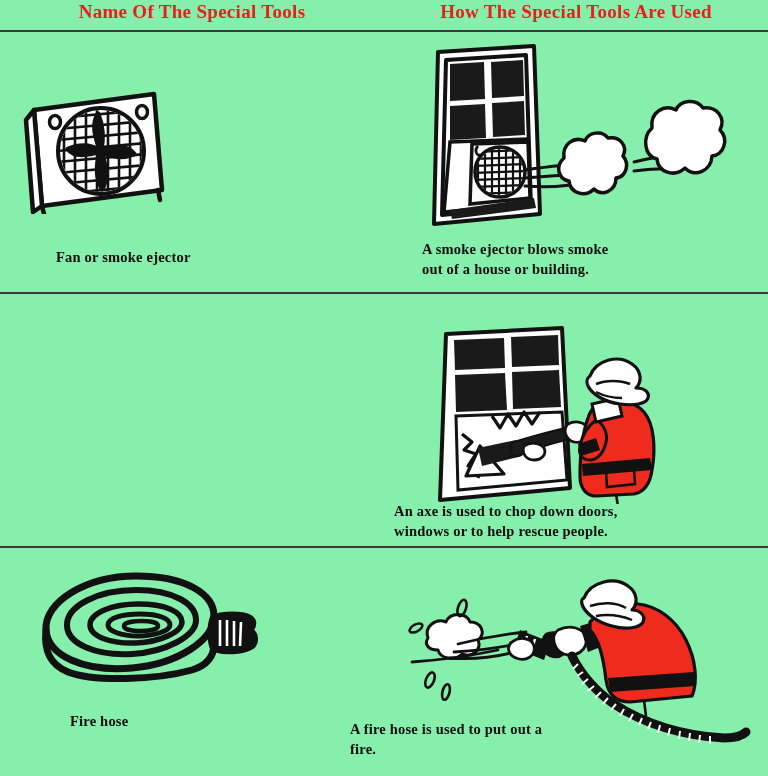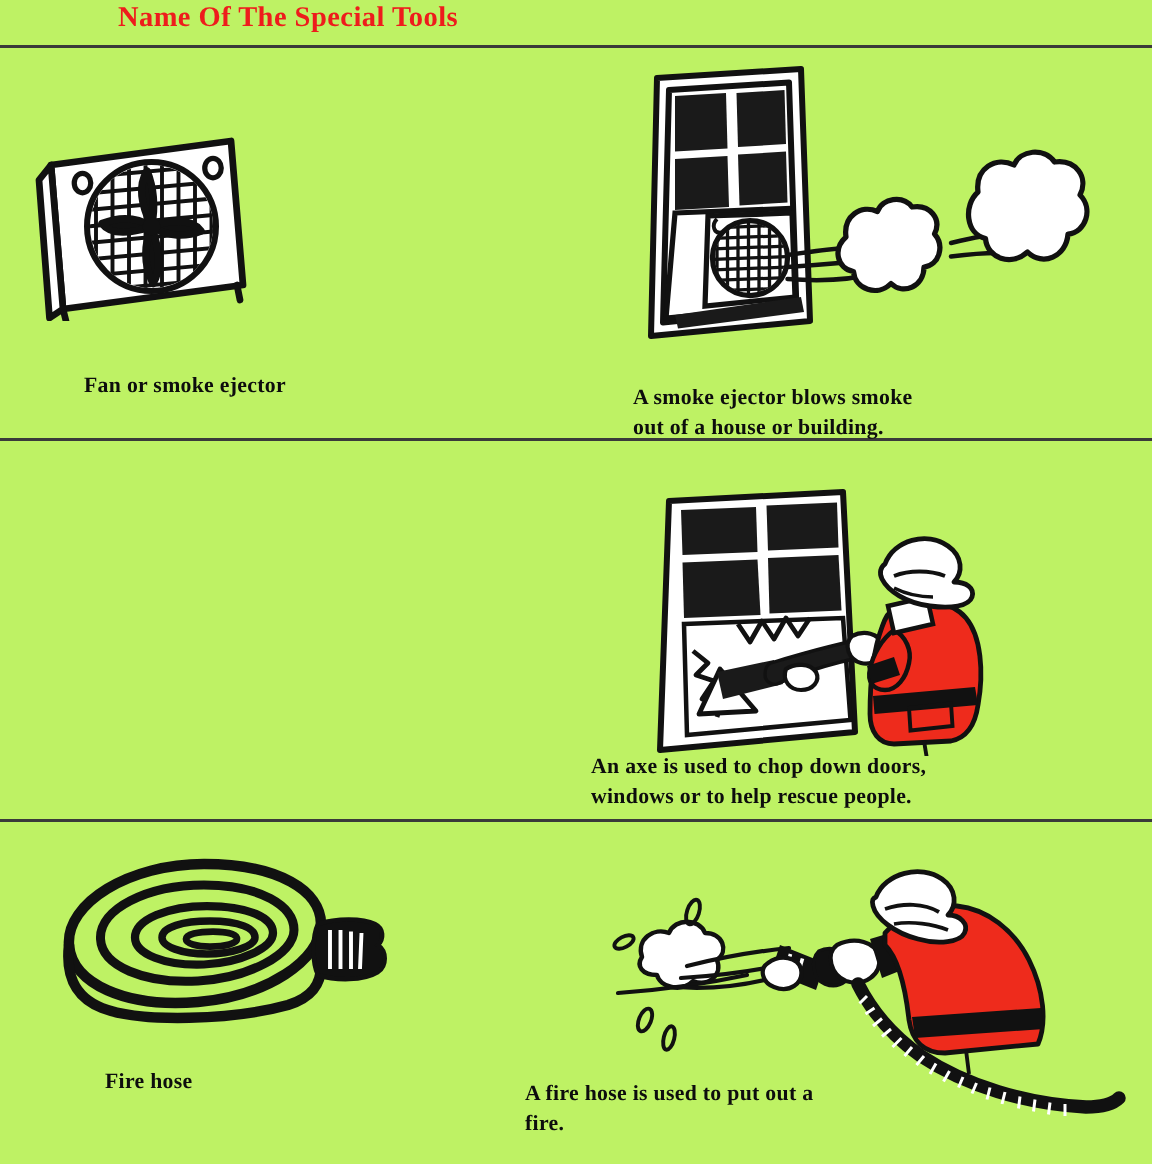--- a/index.html
+++ b/index.html
@@ -13,21 +13,21 @@
     font-family: "Liberation Serif", "DejaVu Serif", serif;
     color: #111111;
     overflow: hidden;
     position: relative;
   }
 
   .sheet {
     position: relative;
     width: 768px;
     height: 776px;
-    background: #bef264;
+    background: #86efac;
   }
 
   
   .header-row {
     position: absolute;
     top: 0;
     left: 0;
     width: 768px;
     height: 28px;
     display: flex;
@@ -84,21 +84,21 @@
     font-weight: bold;
     font-size: 14.5px;
     line-height: 1.35;
     color: #0d0d0d;
     letter-spacing: 0.2px;
     white-space: pre-line;
   }
 
   
   .cap-l0 { left: 56px;  top: 216px; }
-  .cap-r0 { left: 38px;  top: 208px; margin-top: 16px; }
+  .cap-r0 { left: 38px;  top: 208px; }
   .cap-l1 { left: 28px;  top: 208px; }
   .cap-r1 { left: 10px;  top: 208px; }
   .cap-l2 { left: 70px;  top: 164px; }
   .cap-r2 { left: -34px; top: 172px; }
 
   
   .art-l0 { left: 22px;  top: 52px;  }
   .art-r0 { left: 28px;  top: 6px;   }
   .art-l1 { left: 40px;  top: 58px;  }
   .art-r1 { left: 36px;  top: 30px;  }
@@ -106,20 +106,23 @@
   .art-r2 { left: 10px;  top: 20px;  }
 </style>
 </head>
 <body>
 
 <div class="sheet">
 
   <div class="header-row">
     <div class="header-cell">
       <span class="header-title">Name Of The Special Tools</span>
+    </div>
+    <div class="header-cell">
+      <span class="header-title">How The Special Tools Are Used</span>
     </div>
   </div>
 
   <div class="rule r0"></div>
   <div class="rule r1"></div>
   <div class="rule r2"></div>
 
   <div class="row row0">
 
     <div class="cell-left">

